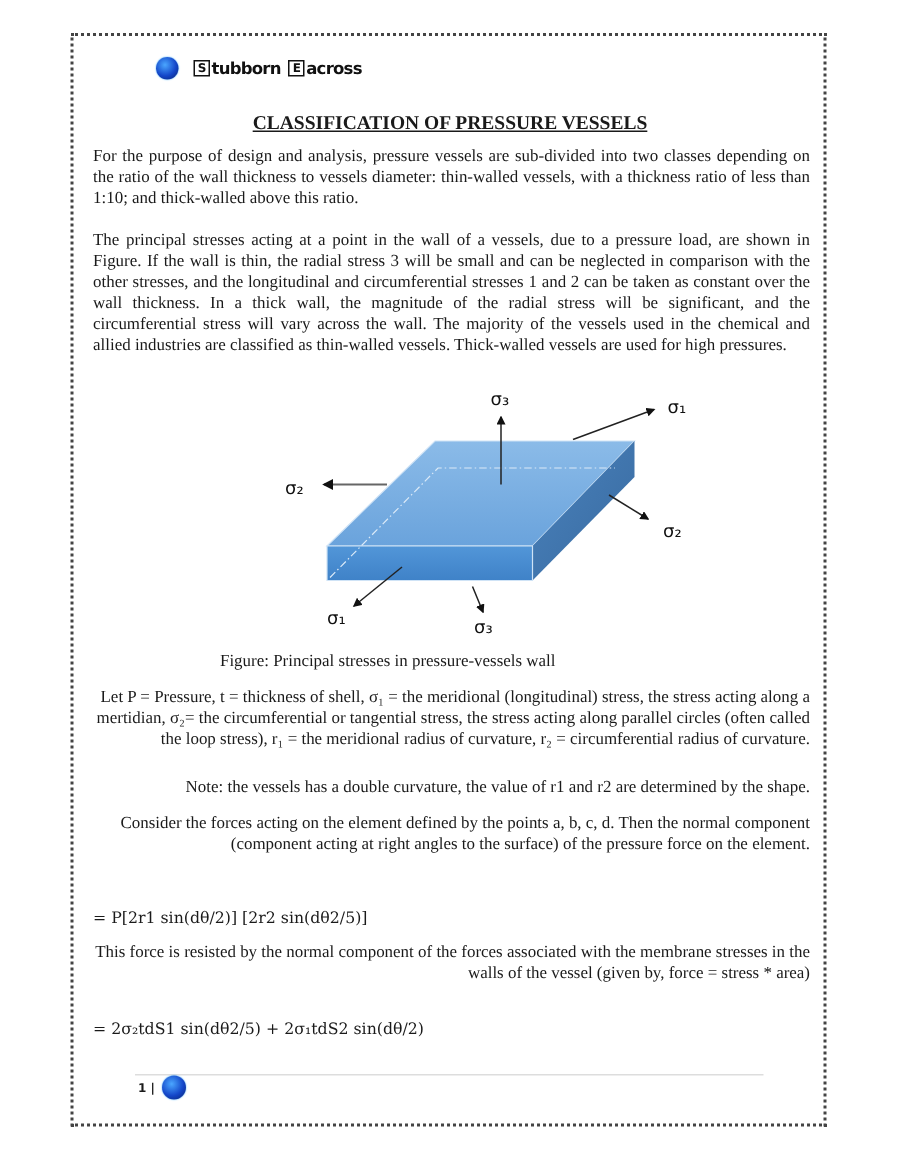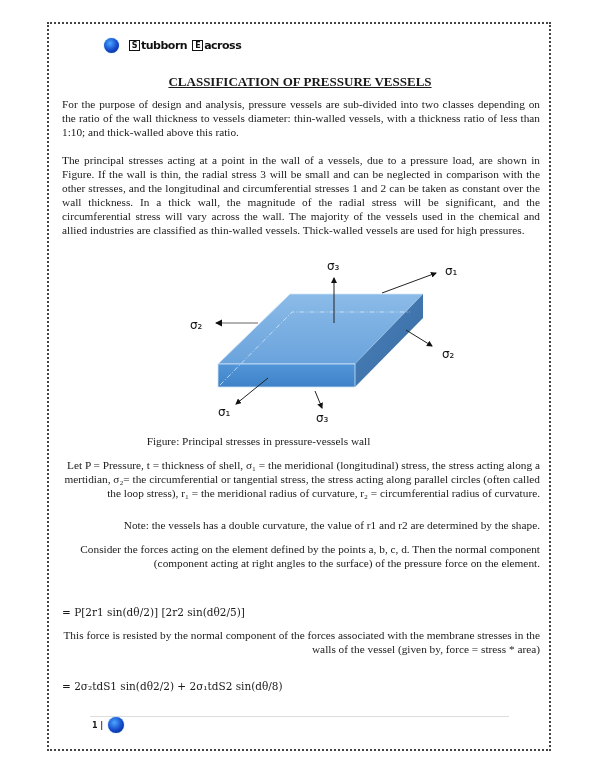--- a/index.html
+++ b/index.html
@@ -100,19 +100,19 @@
 <div class="caption">Figure: Principal stresses in pressure-vessels wall</div>
 
 <div class="para left p3">Let P = Pressure, t = thickness of shell, σ₁ = the meridional (longitudinal) stress, the stress acting along a mertidian, σ₂= the circumferential or tangential stress, the stress acting along parallel circles (often called the loop stress), r₁ = the meridional radius of curvature, r₂ = circumferential radius of curvature.</div>
 <div class="para left p4">Note: the vessels has a double curvature, the value of r1 and r2 are determined by the shape.</div>
 <div class="para left p5">Consider the forces acting on the element defined by the points a, b, c, d. Then the normal component (component acting at right angles to the surface) of the pressure force on the element.</div>
 
 <div class="eq eq1">= P[2r1 sin(dθ/2)] [2r2 sin(dθ2/5)]</div>
 
 <div class="para left p6">This force is resisted by the normal component of the forces associated with the membrane stresses in the walls of the vessel (given by, force = stress * area)</div>
 
-<div class="eq eq2">= 2σ₂tdS1 sin(dθ2/2) + 2σ₁tdS2 sin(dθ/8)</div>
+<div class="eq eq2">= 2σ₂tdS1 sin(dθ2/5) + 2σ₁tdS2 sin(dθ/2)</div>
 
 <div class="footer-rule"></div>
 <div class="footer">
   <span>1 |</span>
   <div class="globe"></div>
 </div>
 
 </body></html>

